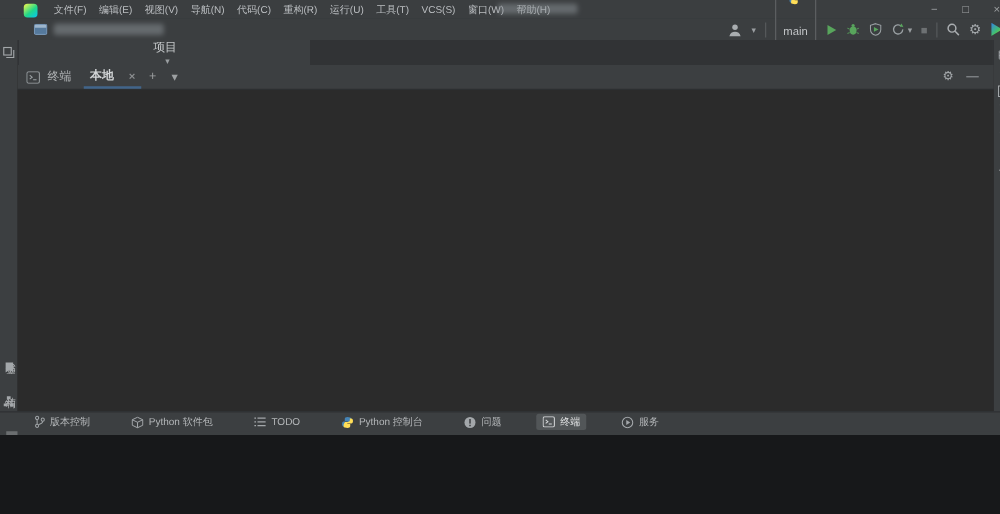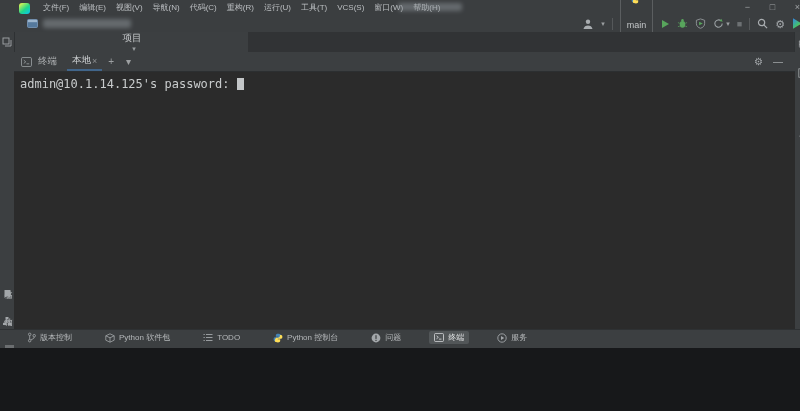--- a/index.html
+++ b/index.html
@@ -56,22 +56,22 @@
   .vlabel{writing-mode:vertical-rl;font-size:8px;color:#aeb1b3;letter-spacing:1px;}
   #stripe-right{position:absolute;top:32px;bottom:18px;right:0;width:15px;background:var(--panel-bg);
                 border-left:1px solid #2e3133;}
   #stripe-right .vstack{display:flex;flex-direction:column;align-items:center;gap:13px;padding-top:7px;}
   #stripe-scroll{position:absolute;right:5px;top:150px;width:3px;height:27px;background:#5d6163;border-radius:2px;}
 
   
   #terminal{position:absolute;left:14px;top:52px;right:15px;bottom:18px;background:var(--terminal-bg);}
   #term-header{height:19px;background:var(--panel-bg);border-bottom:1px solid #2c2f31;display:flex;align-items:center;padding:0 7px;}
   #term-title{font-size:9.5px;color:#aeb1b3;margin:0 10px 0 6px;}
-  #term-tab{position:relative;height:19px;display:flex;align-items:center;gap:1px;padding:0 5px;
-            border-bottom:2px solid var(--tab-underline);box-sizing:border-box;}
+  #term-tab{position:relative;height:19px;display:flex;align-items:center;gap:12px;padding:0 5px;
+            border-bottom:2px solid var(--tab-underline);box-sizing:border-box;font-weight:bold;}
   #term-tab .tlabel{font-size:9.5px;color:#d2d5d7;}
   #term-tab .tclose{font-size:9px;color:#8c8f91;}
   .thbtn{font-size:10px;color:#9da0a2;padding:0 6px;}
   #term-header .right{margin-left:auto;display:flex;align-items:center;}
   #term-body{padding:4px 0 0 6px;font-family:"DejaVu Sans Mono","Liberation Mono",monospace;
              font-size:12px;line-height:16px;color:#c9cccd;white-space:nowrap;}
   .b1{width:44px;height:10px;margin:0 6px 0 10px;vertical-align:-1px;}
   .b2{width:26px;height:10px;margin:0 4px;vertical-align:-1px;}
   #redbox{display:inline-block;border:2px solid var(--annotation-red);padding:0 3px;margin-left:4px;line-height:14px;}
   .c-ssh{color:var(--cmd-yellow);}
@@ -249,23 +249,20 @@
         <span class="tclose">×</span>
       </div>
       <span class="thbtn">+</span>
       <span class="thbtn dd">▾</span>
       <span class="right">
         <span class="hicon">⚙</span>
         <span class="hicon">—</span>
       </span>
     </div>
     <div id="term-body">
-      <div>
-        <span>admin@10.1.14.125's password: </span><span id="cursor"></span>
-      </div>
     </div>
   </div>
 
   <div id="bottom-bar">
     <div class="bitem">
       <svg width="9" height="11" viewBox="0 0 10 12">
         <circle cx="3" cy="2.5" r="1.4" fill="none" stroke="#a3a7aa" stroke-width="0.9"></circle>
         <circle cx="3" cy="9.5" r="1.4" fill="none" stroke="#a3a7aa" stroke-width="0.9"></circle>
         <circle cx="8" cy="4" r="1.4" fill="none" stroke="#a3a7aa" stroke-width="0.9"></circle>
         <path d="M3 4v4M8 5.5c0 2-2 2.3-3.5 2.8" fill="none" stroke="#a3a7aa" stroke-width="0.9"></path>

